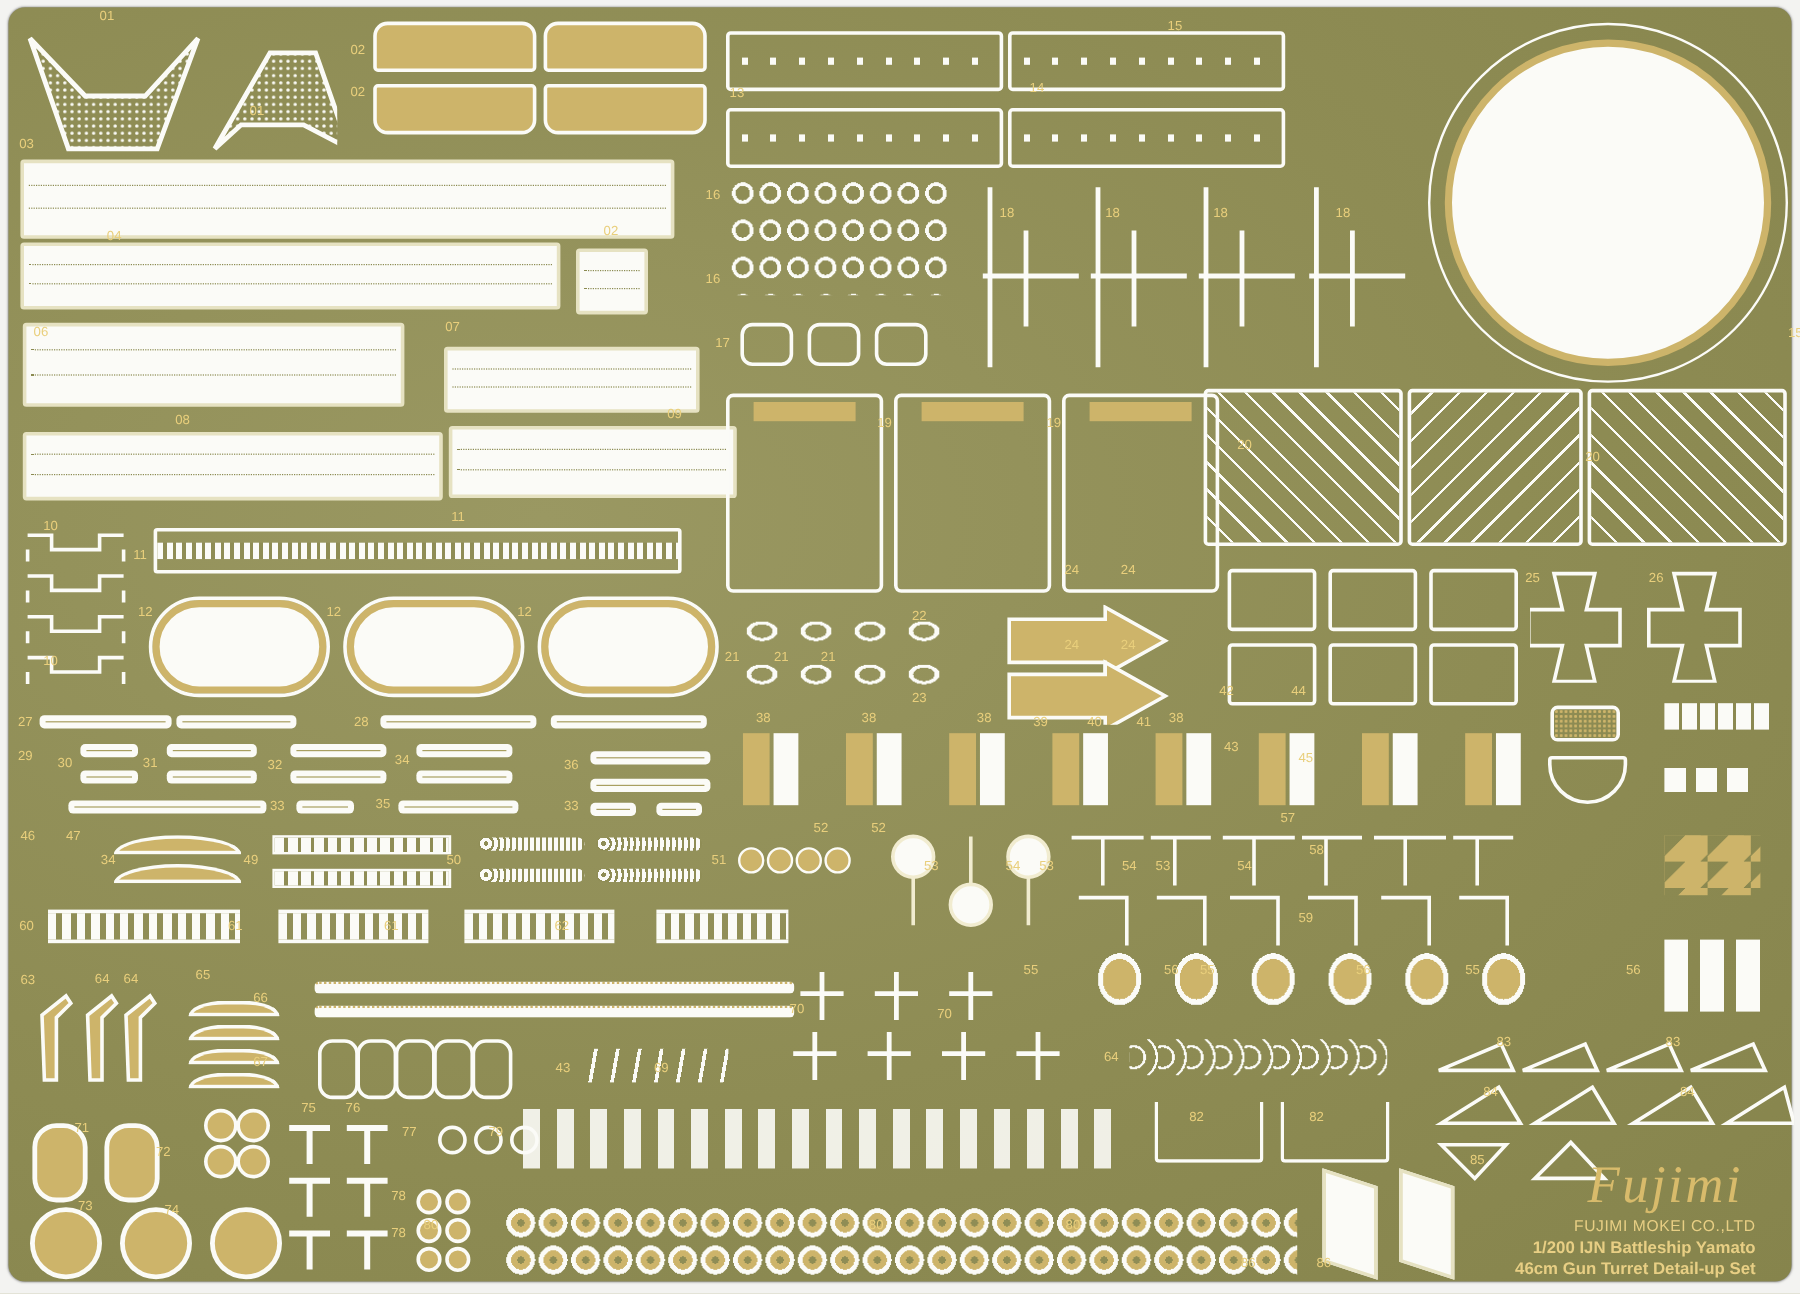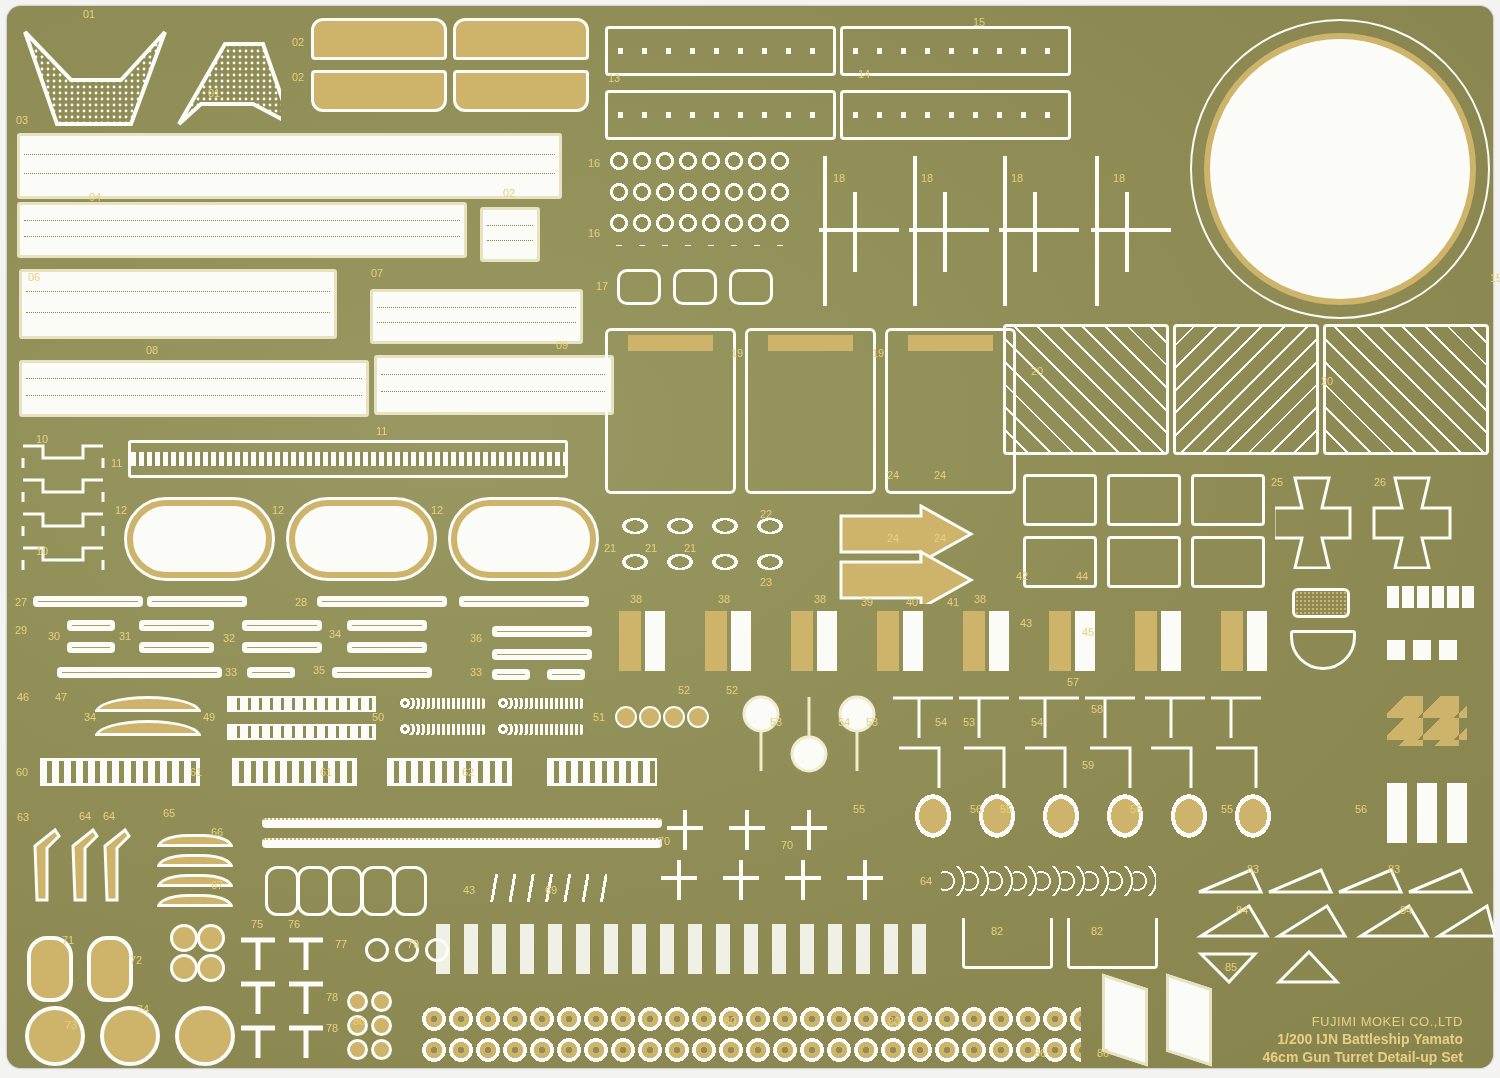--- a/index.html
+++ b/index.html
@@ -333,20 +333,21 @@
       <path d="M6,88 L60,88 L34,116 Z"></path>
         <path d="M84,116 L114,86 L142,116 Z"></path>
     </g>
   </svg>
 
   <div class="part" style="left:1095px;top:975px;width:110px;height:80px;">
     <div style="position:absolute;left:0;top:0;width:40px;height:72px;background:#fbfbf7;border:3px solid #e6e2c2;transform:skewY(18deg);"></div>
     <div style="position:absolute;left:64px;top:0;width:40px;height:72px;background:#fbfbf7;border:3px solid #e6e2c2;transform:skewY(18deg);"></div>
   </div>
 
+  <div class="fujimi-logo" style="left:1316px;top:956px;">Fujimi</div>
   <div class="brand" style="right:30px;top:1008px;font-size:13px;font-weight:normal;letter-spacing:.5px;">FUJIMI MOKEI CO.,LTD</div>
   <div class="brand" style="right:30px;top:1025px;font-size:14px;">1/200 IJN Battleship Yamato</div>
   <div class="brand" style="right:30px;top:1043px;font-size:14px;">46cm Gun Turret Detail-up Set</div>
 
   <div id="labels">
       <span class="lbl" style="left: 76px; top: 3px;">01</span>
       <span class="lbl" style="left: 201px; top: 82px;">01</span>
       <span class="lbl" style="left: 285px; top: 31px;">02</span>
       <span class="lbl" style="left: 285px; top: 66px;">02</span>
       <span class="lbl" style="left: 9px; top: 109px;">03</span>
@@ -443,21 +444,21 @@
       <span class="lbl" style="left: 96px; top: 805px;">64</span>
       <span class="lbl" style="left: 156px; top: 802px;">65</span>
       <span class="lbl" style="left: 204px; top: 821px;">66</span>
       <span class="lbl" style="left: 204px; top: 874px;">67</span>
       <span class="lbl" style="left: 456px; top: 879px;">43</span>
       <span class="lbl" style="left: 538px; top: 879px;">69</span>
       <span class="lbl" style="left: 651px; top: 830px;">70</span>
       <span class="lbl" style="left: 774px; top: 834px;">70</span>
       <span class="lbl" style="left: 55px; top: 929px;">71</span>
       <span class="lbl" style="left: 123px; top: 949px;">72</span>
-      <span class="lbl" style="left: 58px; top: 994px; margin-top: 20px;">73</span>
+      <span class="lbl" style="left: 58px; top: 994px;">73</span>
       <span class="lbl" style="left: 130px; top: 998px;">74</span>
       <span class="lbl" style="left: 244px; top: 913px;">75</span>
       <span class="lbl" style="left: 281px; top: 913px;">76</span>
       <span class="lbl" style="left: 328px; top: 933px;">77</span>
       <span class="lbl" style="left: 319px; top: 986px;">78</span>
       <span class="lbl" style="left: 319px; top: 1017px;">78</span>
       <span class="lbl" style="left: 400px; top: 933px;">79</span>
       <span class="lbl" style="left: 346px; top: 1010px;">80</span>
       <span class="lbl" style="left: 717px; top: 1010px;">80</span>
       <span class="lbl" style="left: 881px; top: 1010px;">80</span>

